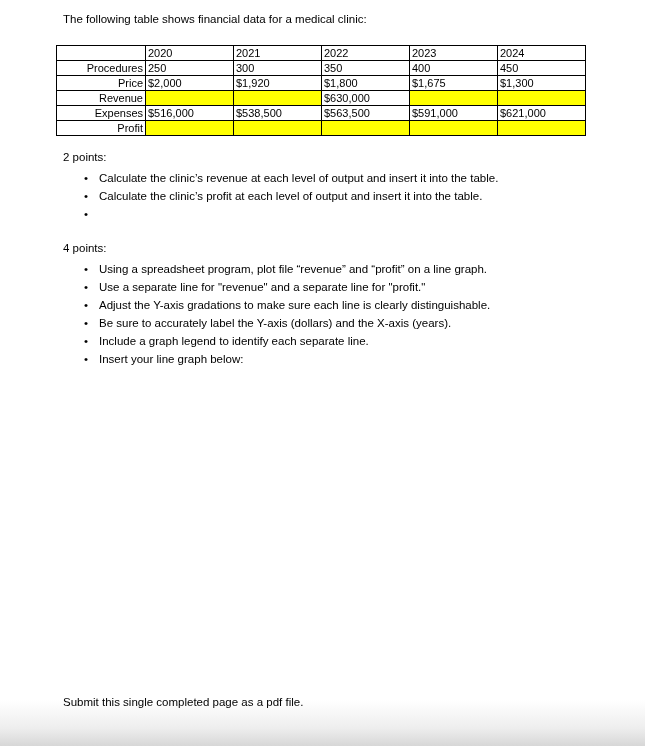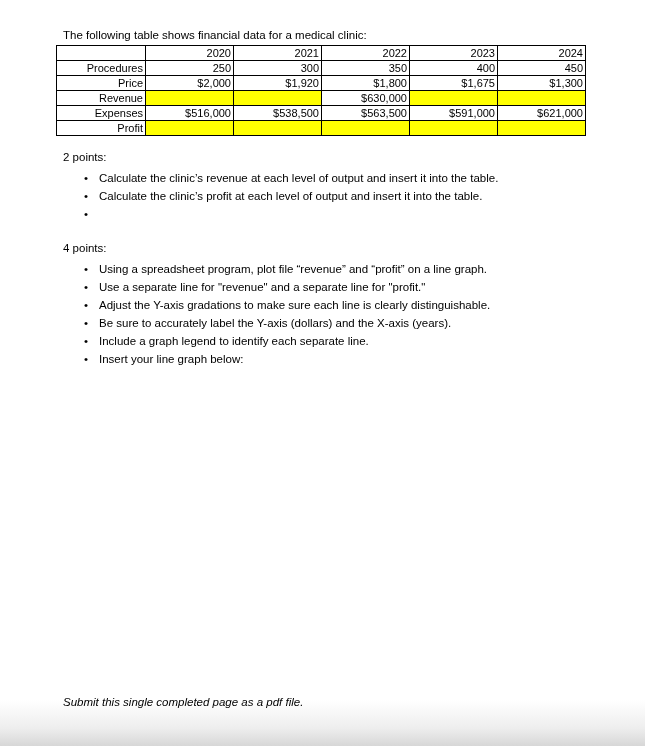--- a/index.html
+++ b/index.html
@@ -6,49 +6,49 @@
   html, body { margin: 0; padding: 0; }
   body {
     width: 645px; height: 746px; overflow: hidden;
     font-family: "Liberation Sans", "DejaVu Sans", sans-serif;
     color: #000; background: #fff;
   }
   .page {
     position: relative; width: 645px; height: 746px;
     background: linear-gradient(180deg, #ffffff 0px, #ffffff 700px, #eeeeee 728px, #d7d7d7 746px);
   }
-  .title { position: absolute; left: 63px; top: 12px; font-size: 11.5px; line-height: 14px; white-space: nowrap; margin-top: 16px; }
+  .title { position: absolute; left: 63px; top: 12px; font-size: 11.5px; line-height: 14px; white-space: nowrap; }
 
   table.fin {
     position: absolute; left: 56px; top: 45px; width: 529px;
     border-collapse: collapse; table-layout: fixed;
   }
   .fin td {
     border: 1px solid #000; height: 15px; padding: 0 2px;
-    font-size: 11px; line-height: 13px; text-align: right;
+    font-size: 11px; line-height: 13px; text-align: left;
     overflow: hidden; white-space: nowrap; background: #fff;
   }
   .fin td.lbl { text-align: right; padding-left: 4px; }
   .fin td.hl { background: #ffff00; }
 
   .heading { position: absolute; left: 63px; font-size: 11.5px; line-height: 13px; white-space: nowrap; text-align: center; }
   .h2pts { top: 151px; }
   .h4pts { top: 242px; }
   .bullets { position: absolute; left: 63px; font-size: 11.5px; }
   .b2 { top: 169px; }
   .b4 { top: 260px; }
   .bullet { position: relative; padding-left: 36px; height: 18px; line-height: 18px; white-space: nowrap; }
   .dot { position: absolute; left: 21px; top: 0; }
   .em { font-weight: bold; text-decoration: underline; }
   .blank {
     display: inline-block; width: 107px; height: 13px;
     background: #ffff00; border-bottom: 2px solid #000;
     vertical-align: -3px; margin-left: 7px;
   }
-  .footer { position: absolute; left: 63px; top: 696px; font-size: 11.5px; white-space: nowrap; font-style: italic; }
+  .footer { position: absolute; left: 63px; top: 696px; font-size: 11.5px; white-space: nowrap; }
 </style>
 </head>
 <body>
 
 <div class="page">
 
   <div class="title">The following table shows financial data for a medical clinic:</div>
 
   <table class="fin">
     <colgroup>

